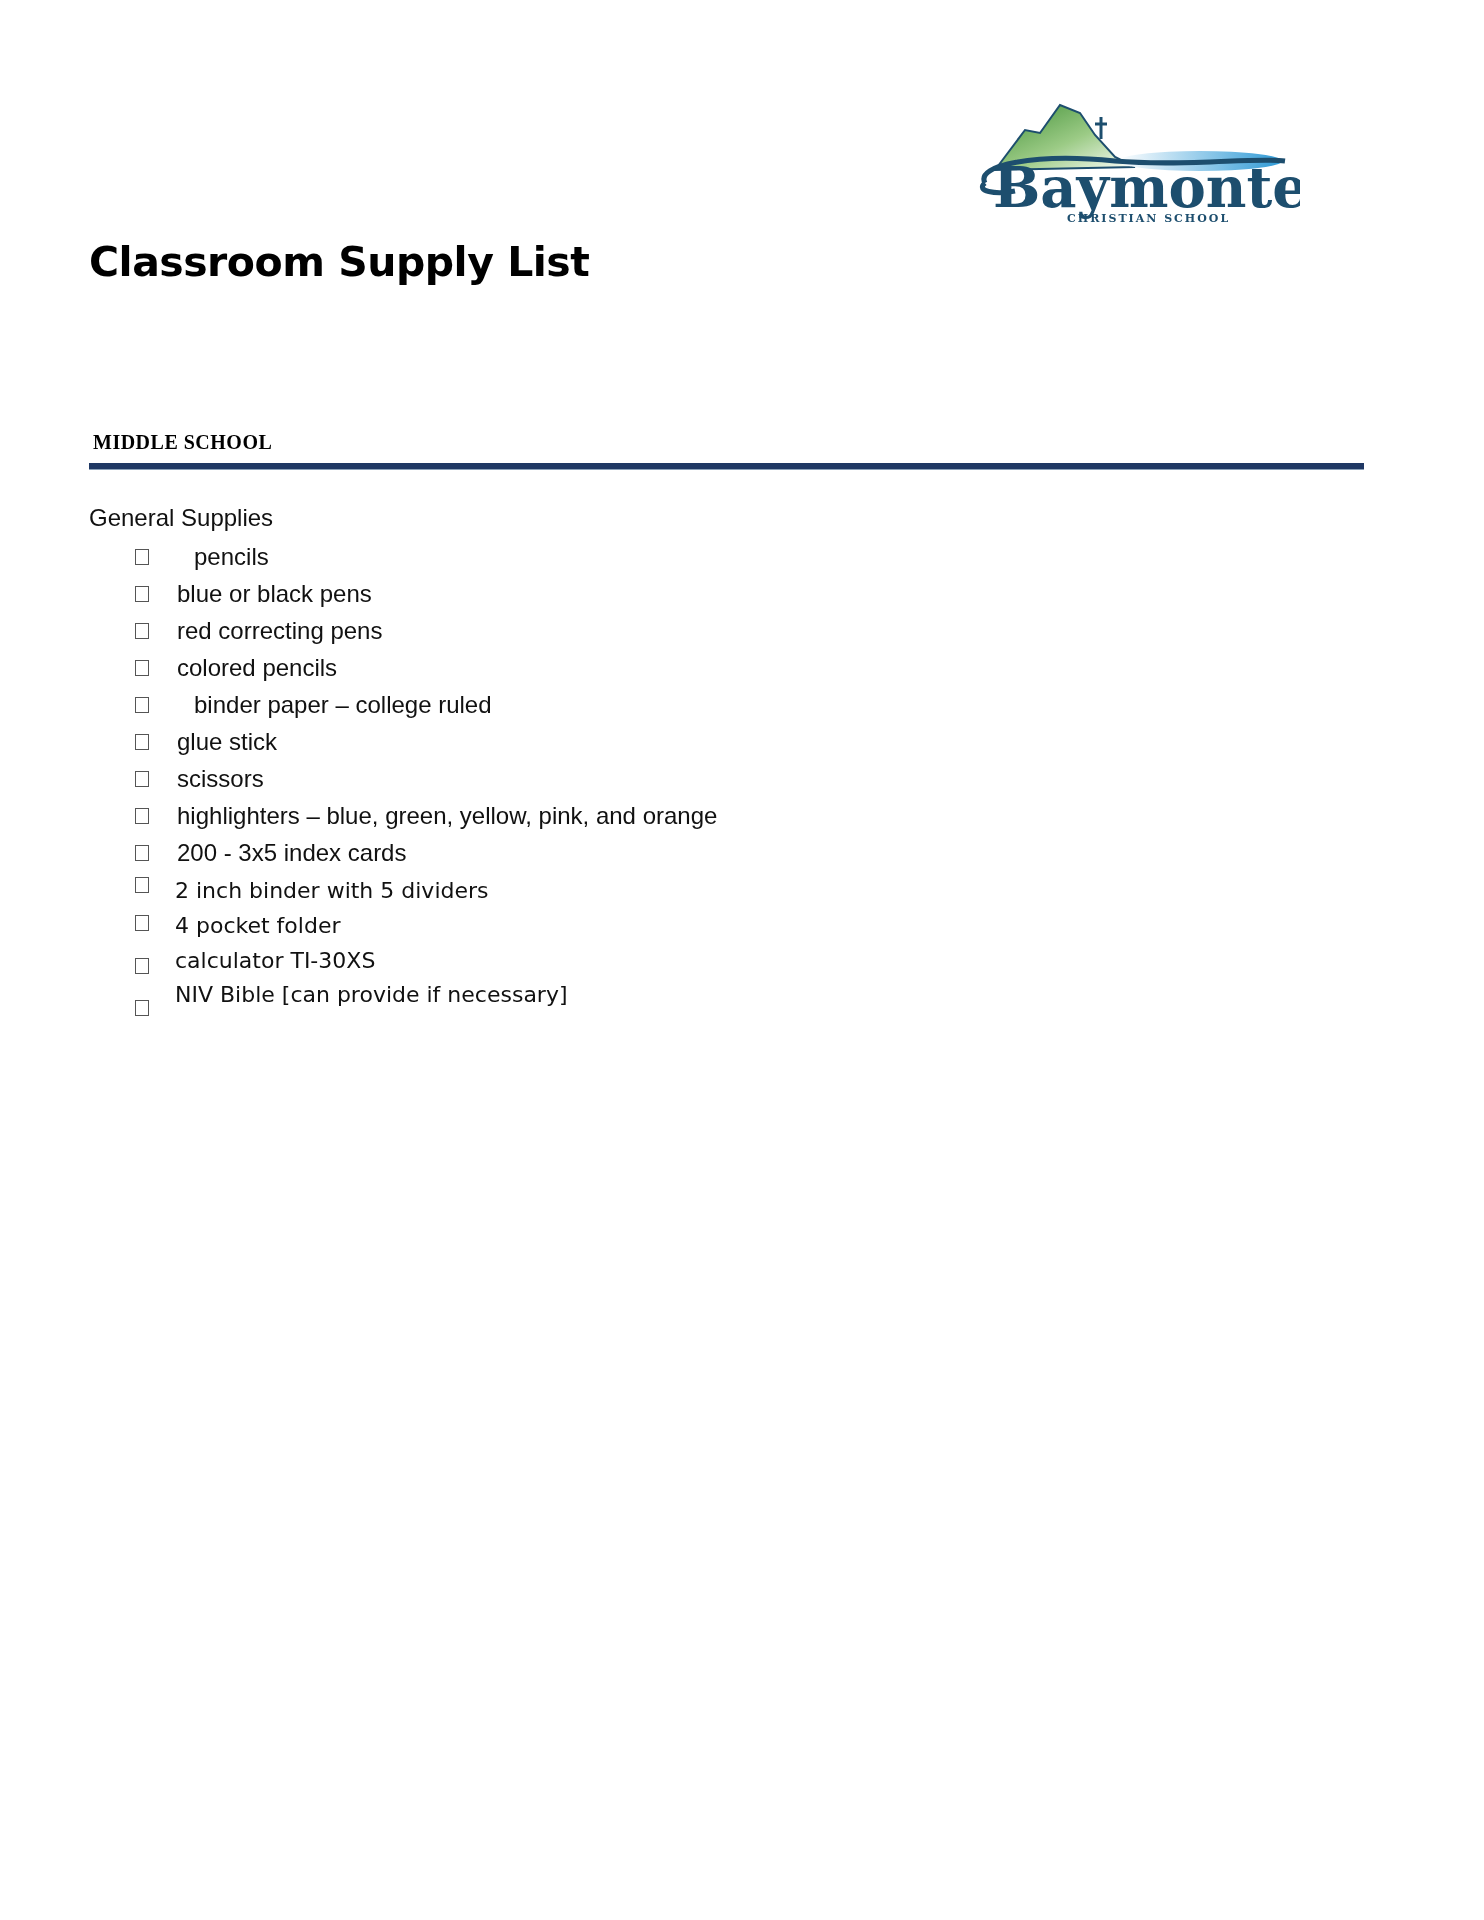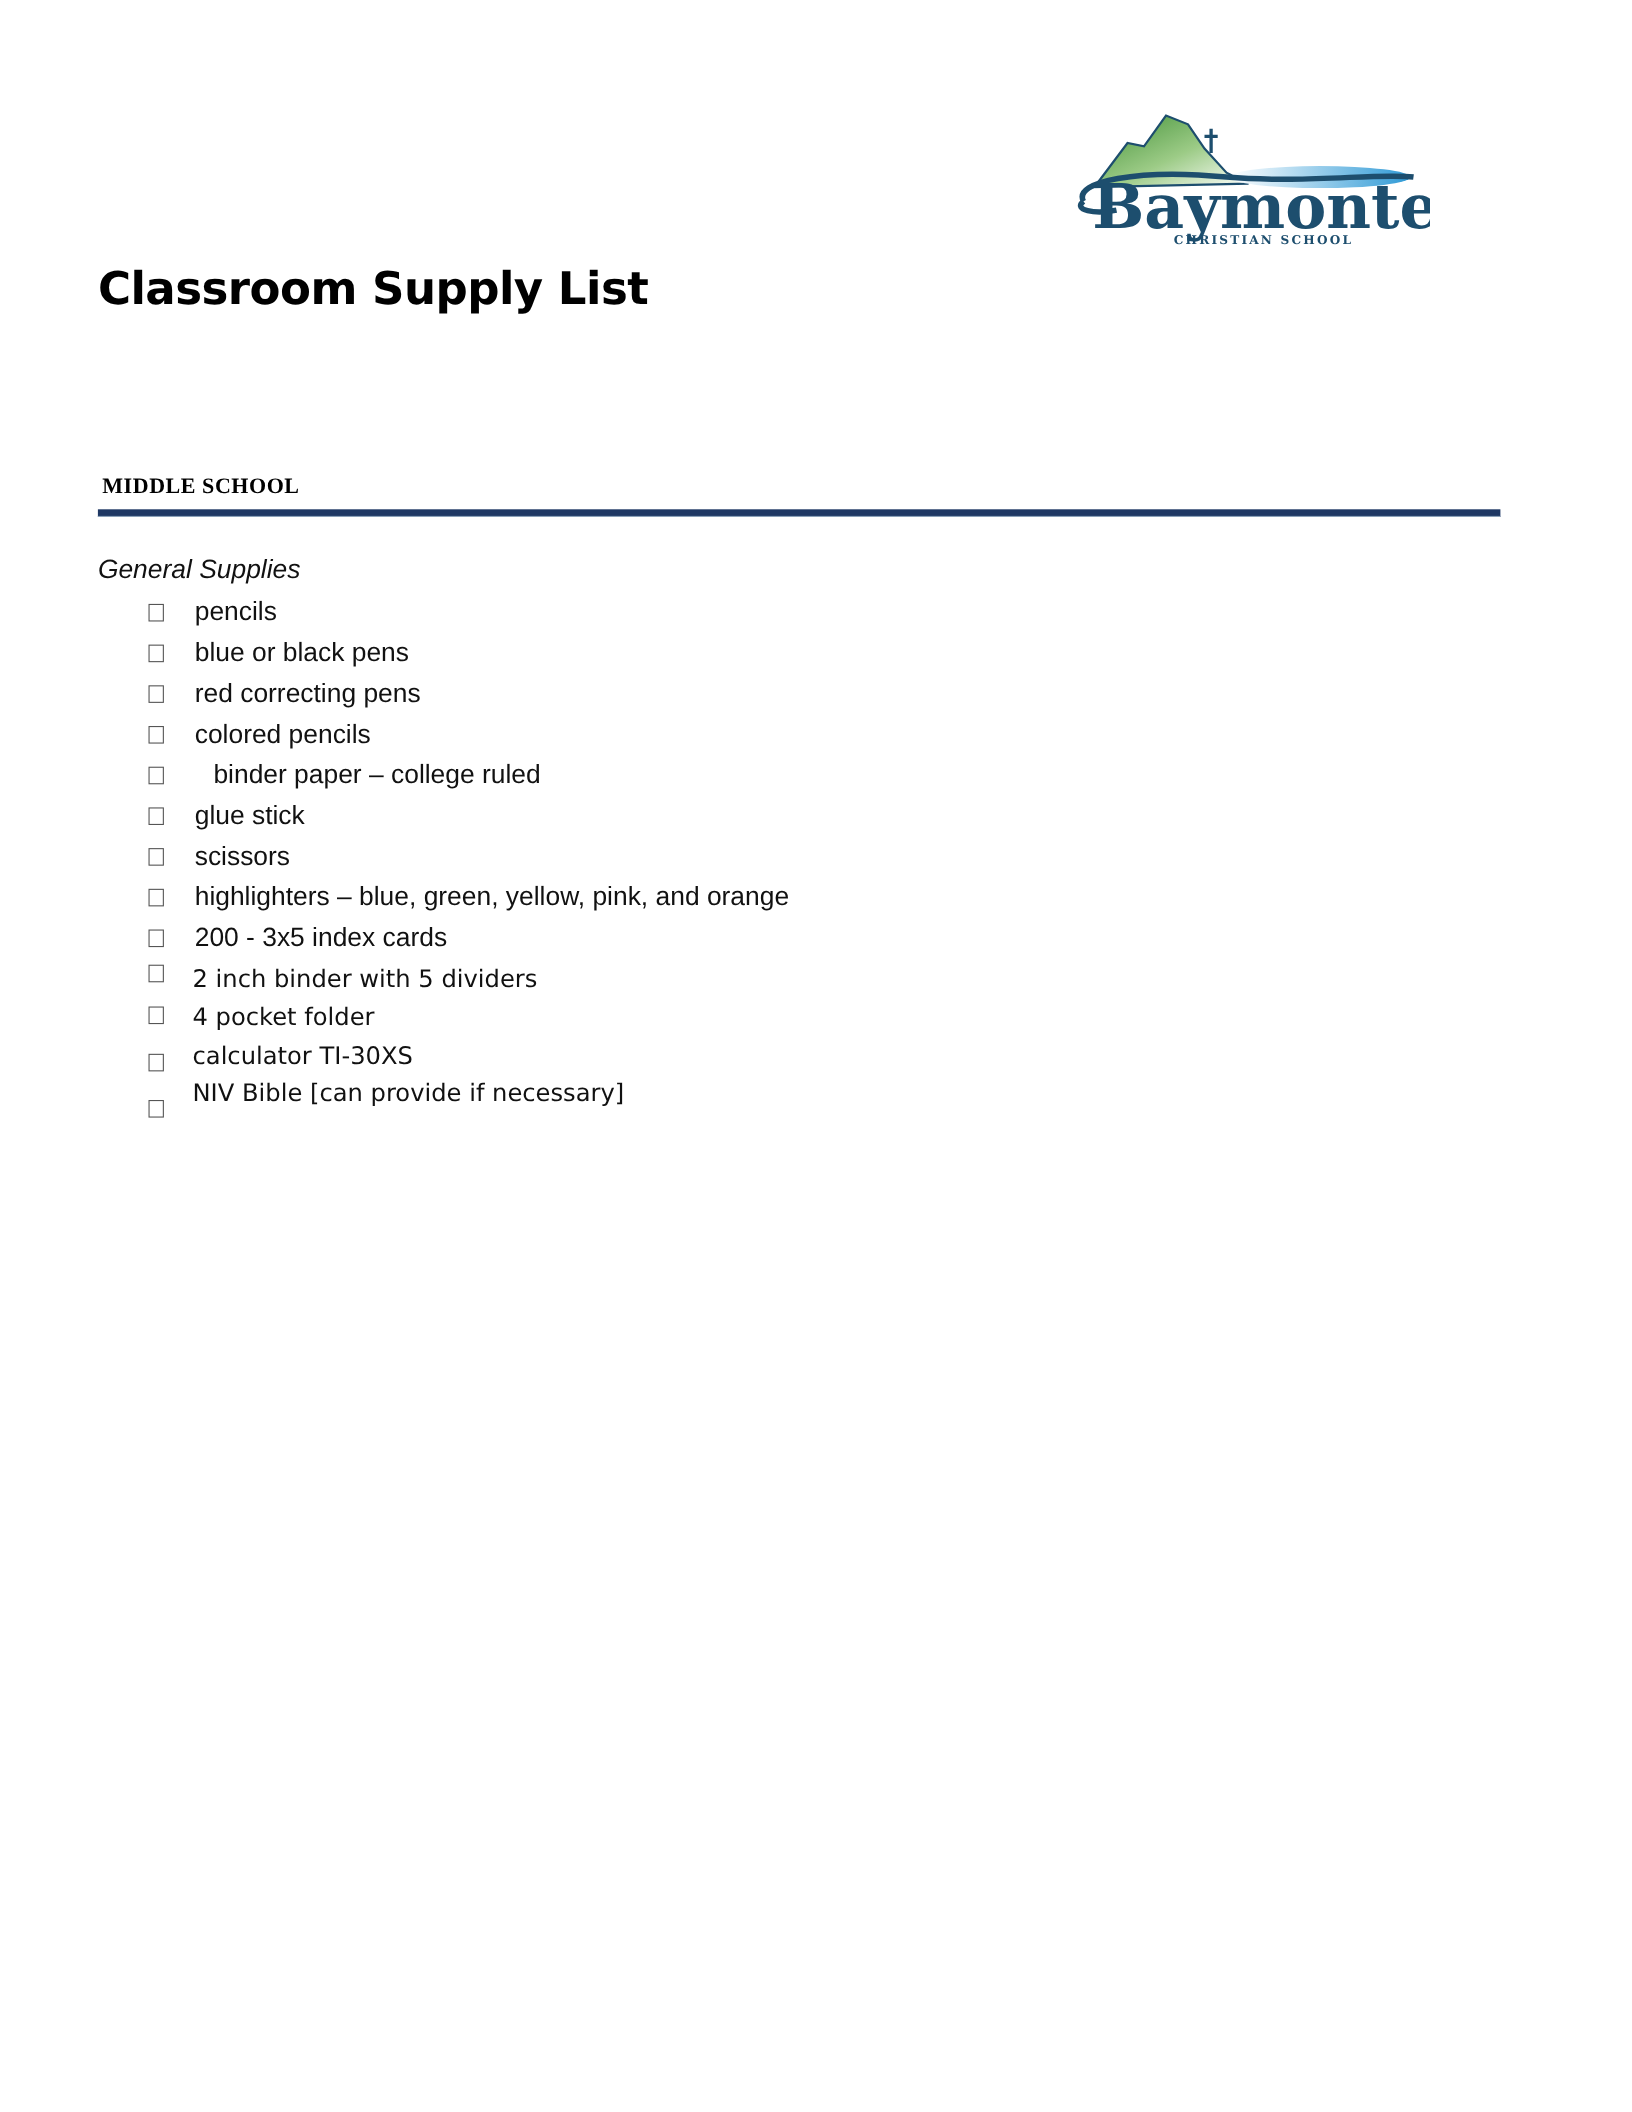--- a/index.html
+++ b/index.html
@@ -5,21 +5,21 @@
     html, body { margin: 0; padding: 0; background: #ffffff; }
     body { width: 1484px; height: 1920px; position: relative; overflow: hidden; color: #000; }
     .logo { position: absolute; left: 955px; top: 95px; width: 345px; height: 130px; }
     .logo svg { width: 100%; height: 100%; display: block; }
     .title { position: absolute; left: 89px; top: 236px; margin: 0;
       font-family: "DejaVu Sans", sans-serif; font-weight: bold; font-size: 41px; line-height: 52px; letter-spacing: -0.5px; text-align: center; }
     .section-heading { position: absolute; left: 89px; top: 420px; margin: 4px;
       font-family: Liberation Serif, serif; font-weight: bold; font-size: 20px; line-height: 36px; letter-spacing: 0.5px; }
     .rule { position: absolute; left: 89px; top: 463px; width: 1275px; height: 6px; background: #1f3864; border-bottom: 1px solid #8aa0b8; }
     .subhead { position: absolute; left: 89px; top: 503px;
-      font-family: "Liberation Sans", sans-serif; font-size: 24px; line-height: 30px; color: #111; font-style: italic; }
+      font-family: "Liberation Sans", sans-serif; font-size: 24px; line-height: 30px; color: #111; }
     .list { position: absolute; left: 0; top: 0; margin: 0; padding: 0; list-style: none; }
     .item { position: absolute; left: 0; height: 30px; }
     .box { position: absolute; left: 135px; width: 14px; height: 16px; border: 1.5px solid #555; background: #fff; box-sizing: border-box; }
     .label { position: absolute; white-space: nowrap;
       font-family: "Liberation Sans", sans-serif; font-size: 24px; line-height: 30px; color: #111; }
     .label.v { font-family: "DejaVu Sans", sans-serif; font-size: 22px; }
   </style>
 </head>
 <body>
 
@@ -52,21 +52,21 @@
 </h1>
 
 <h2 class="section-heading">MIDDLE SCHOOL</h2>
 <div class="rule"></div>
 
 <div class="subhead">General Supplies</div>
 
 <ul class="list">
   <li class="item" style="top:542px">
     <span class="box" style="top:7px"></span>
-    <span class="label" style="left:177px">pencils</span>
+    <span class="label" style="left:194px">pencils</span>
   </li>
   <li class="item" style="top:579px">
     <span class="box" style="top:7px"></span>
     <span class="label" style="left:177px">blue or black pens</span>
   </li>
   <li class="item" style="top:616px">
     <span class="box" style="top:7px"></span>
     <span class="label" style="left:177px">red correcting pens</span>
   </li>
   <li class="item" style="top:653px">

